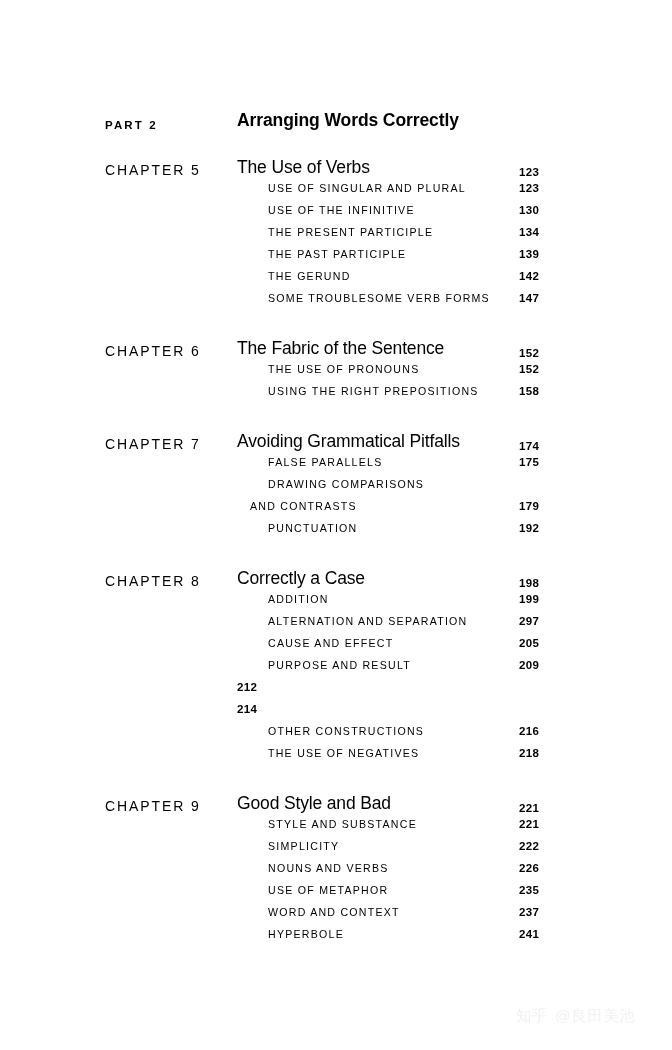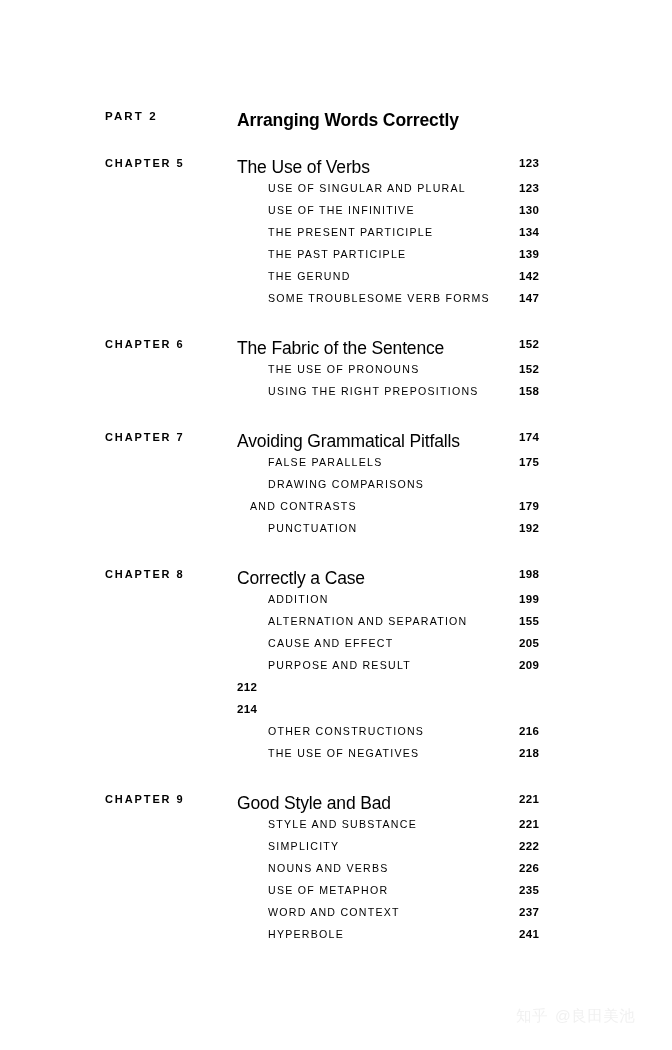--- a/index.html
+++ b/index.html
@@ -28,21 +28,21 @@
   .toc {
     position: absolute;
     left: 105px;
     top: 110px;
     width: 470px;
   }
 
   
   .row {
     display: flex;
-    align-items: flex-start;
+    align-items: flex-end;
     width: 100%;
   }
   .col-label {
     width: 132px;
     flex: 0 0 132px;
   }
   .col-main {
     flex: 1 1 auto;
   }
   .col-page {
@@ -72,22 +72,22 @@
     margin-bottom: 24px;
   }
   .chapter-block:last-child {
     margin-bottom: 0;
   }
 
   .chapter-head {
     margin-bottom: 4px;
   }
   .chapter-label {
-    font-size: 11px;
-    font-weight: bold;
+    font-size: 14px;
+    font-weight: normal;
     letter-spacing: 1.9px;
     text-transform: uppercase;
   }
   .chapter-title {
     font-size: 17.5px;
     font-weight: normal;
     letter-spacing: -0.15px;
   }
   .chapter-page {
     font-size: 11.5px;
@@ -238,21 +238,21 @@
             <div class="col-page chapter-page">198</div>
           </div>
           <div class="row entry-row">
             <div class="col-label"></div>
             <div class="col-main entry-title">ADDITION</div>
             <div class="col-page entry-page">199</div>
           </div>
           <div class="row entry-row">
             <div class="col-label"></div>
             <div class="col-main entry-title">ALTERNATION AND SEPARATION</div>
-            <div class="col-page entry-page">155</div>
+            <div class="col-page entry-page">297</div>
           </div>
           <div class="row entry-row">
             <div class="col-label"></div>
             <div class="col-main entry-title">CAUSE AND EFFECT</div>
             <div class="col-page entry-page">205</div>
           </div>
           <div class="row entry-row">
             <div class="col-label"></div>
             <div class="col-main entry-title">PURPOSE AND RESULT</div>
             <div class="col-page entry-page">209</div>

